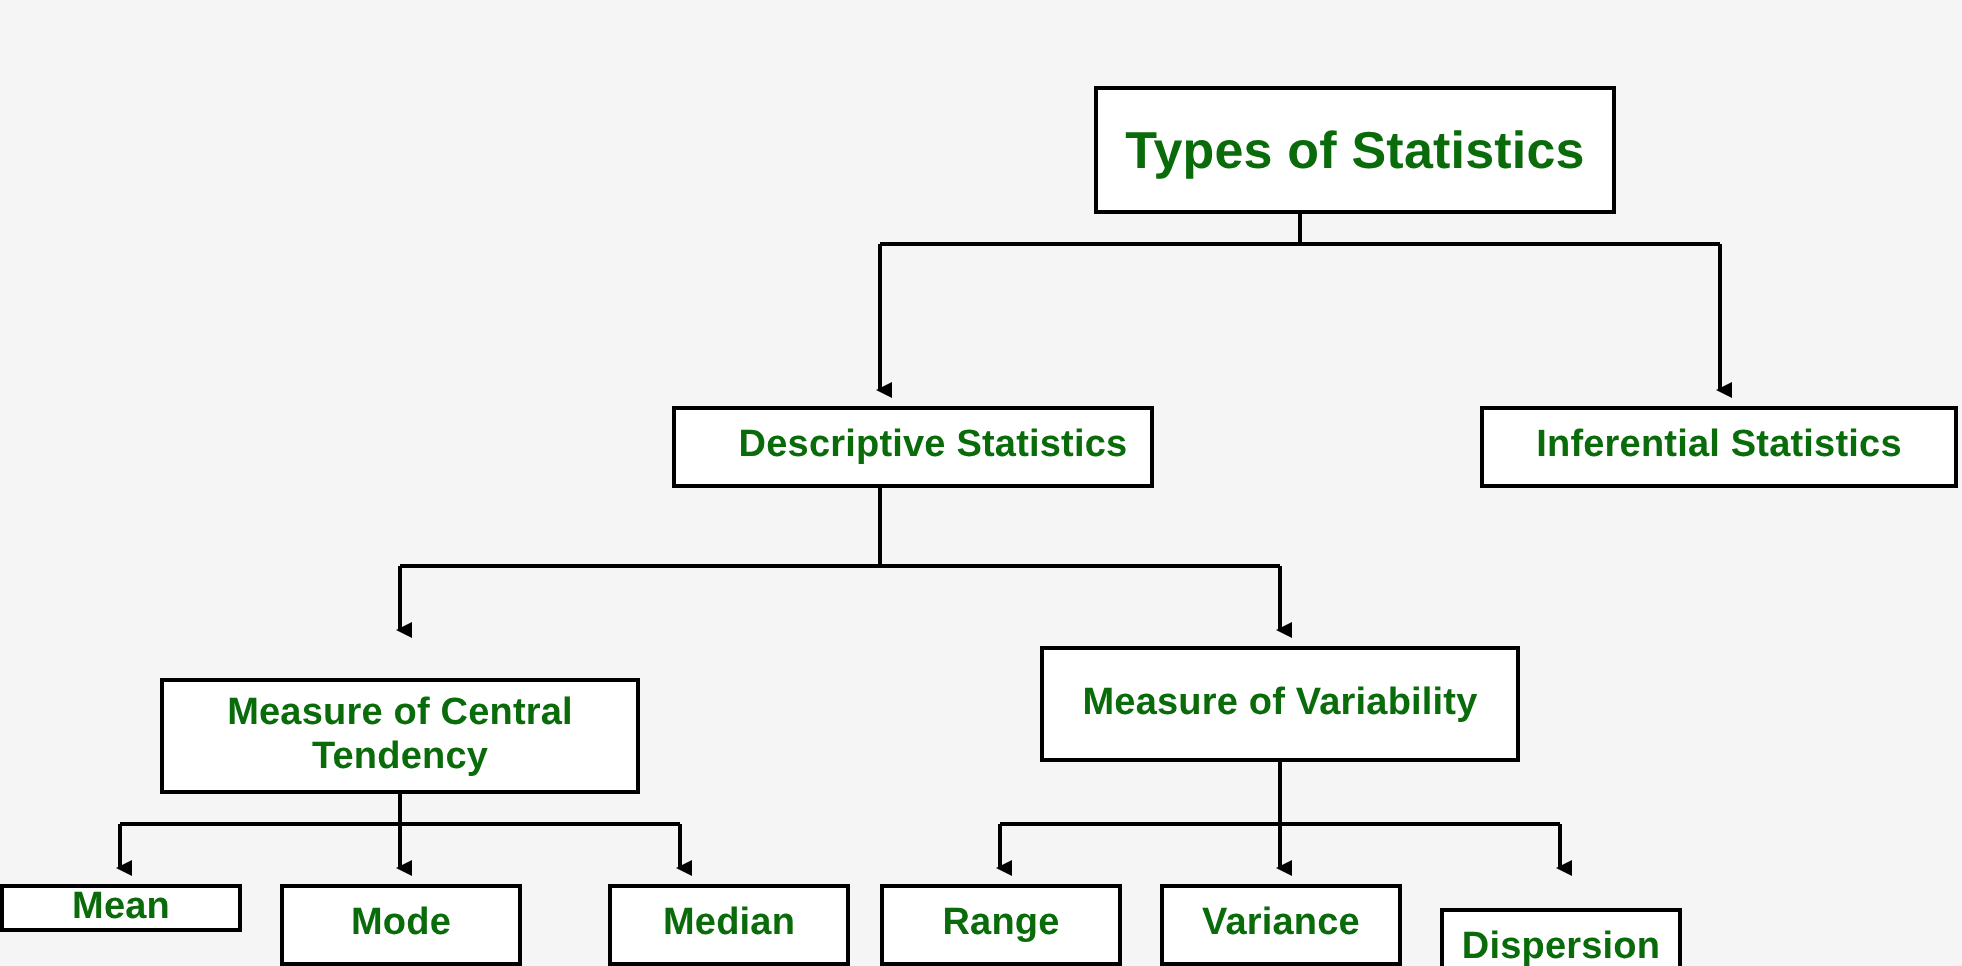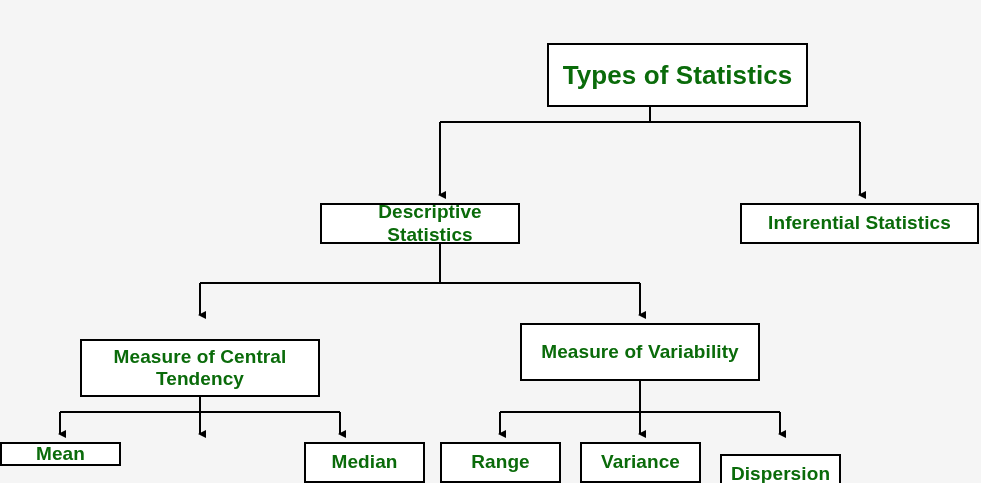--- a/index.html
+++ b/index.html
@@ -86,40 +86,43 @@
       <path d="M500,412 L500,434" stroke="#000" stroke-width="2" fill="none" marker-end="url(#arrowhead)"></path>
       <path d="M640,412 L640,434" stroke="#000" stroke-width="2" fill="none" marker-end="url(#arrowhead)"></path>
       <path d="M780,412 L780,434" stroke="#000" stroke-width="2" fill="none" marker-end="url(#arrowhead)"></path>
     </g>
   </svg>
 
   <div class="node level-root" style="left:547px; top:7px; width:261px; height:64px;margin-top:36px;">
     <span>Types of Statistics</span>
   </div>
 
-  <div class="node level-two" style="left:320px; top:203px; width:200px; height:41px;padding-left:20px;">
+  <div class="node level-two" style="left:336px; top:203px; width:241px; height:41px;padding-left:20px;">
     <span>Descriptive Statistics</span>
   </div>
 
   <div class="node level-two" style="left:740px; top:203px; width:239px; height:41px;">
     <span>Inferential Statistics</span>
   </div>
 
   <div class="node level-three" style="left:80px; top:339px; width:240px; height:58px;">
     <span>Measure of Central Tendency</span>
   </div>
 
   <div class="node level-three" style="left:520px; top:323px; width:240px; height:58px;">
     <span>Measure of Variability</span>
   </div>
 
   <div class="node level-leaf" style="left:0px; top:442px; width:121px; height:24px;">
     <span>Mean</span>
   </div>
 
+  <div class="node level-leaf" style="left:140px; top:442px; width:121px; height:41px;">
+    <span>Mode</span>
+  </div>
 
   <div class="node level-leaf" style="left:280px; top:442px; width:121px; height:41px;margin-left:24px;">
     <span>Median</span>
   </div>
 
   <div class="node level-leaf" style="left:440px; top:442px; width:121px; height:41px;">
     <span>Range</span>
   </div>
 
   <div class="node level-leaf" style="left:580px; top:442px; width:121px; height:41px;">

